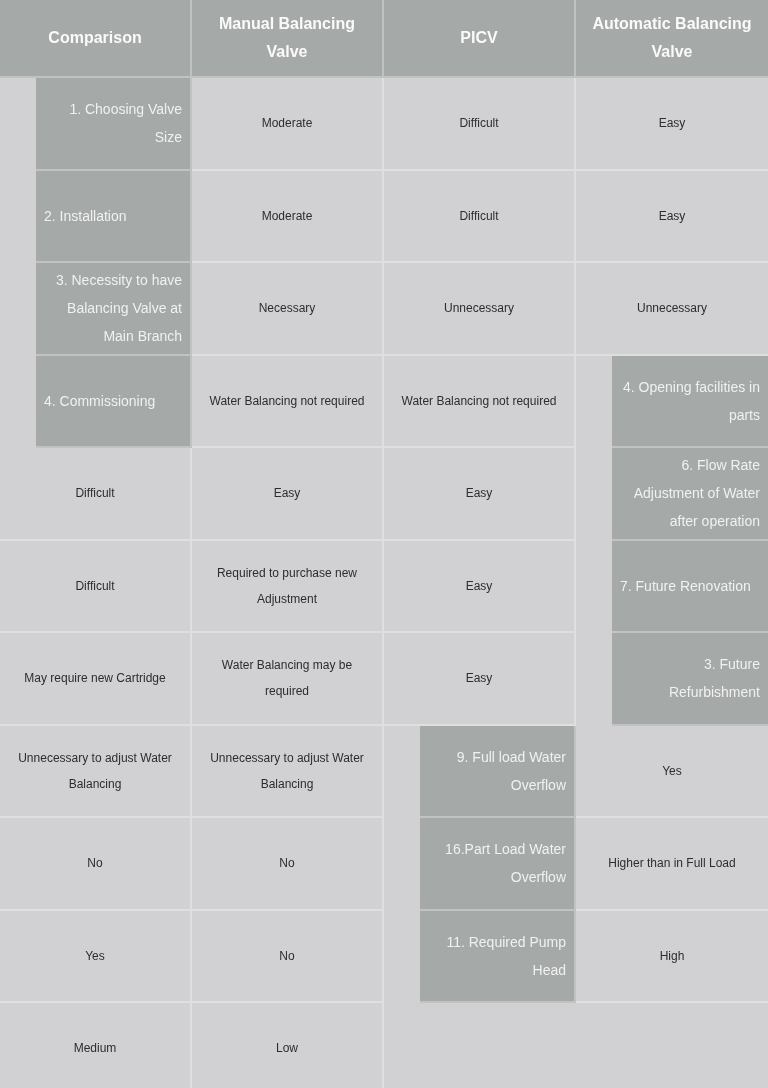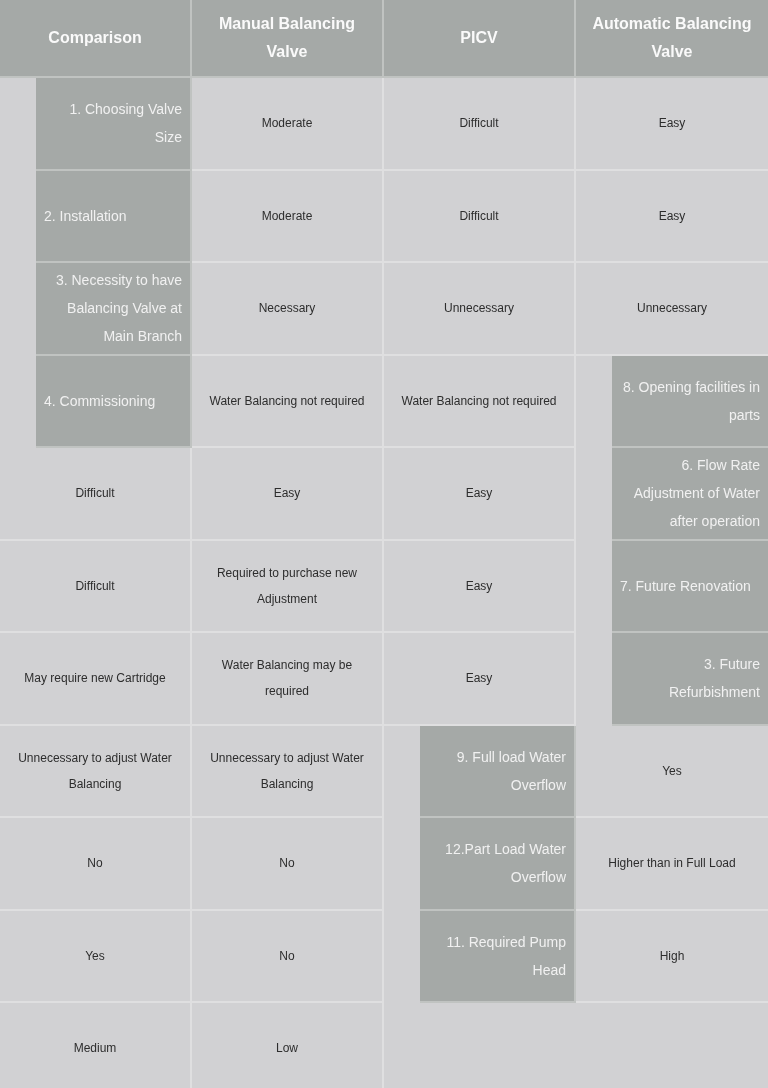--- a/index.html
+++ b/index.html
@@ -74,40 +74,40 @@
     <div class="cell data">Moderate</div>
     <div class="cell data">Difficult</div>
     <div class="cell data">Easy</div>
     <div class="cell label">3. Necessity to have Balancing Valve at Main Branch</div>
     <div class="cell data">Necessary</div>
     <div class="cell data">Unnecessary</div>
     <div class="cell data">Unnecessary</div>
     <div class="cell label">4. Commissioning</div>
     <div class="cell data">Water Balancing not required</div>
     <div class="cell data">Water Balancing not required</div>
-    <div class="cell label">8. Opening facilities in parts</div>
+    <div class="cell label">4. Opening facilities in parts</div>
     <div class="cell data">Difficult</div>
     <div class="cell data">Easy</div>
     <div class="cell data">Easy</div>
     <div class="cell label">6. Flow Rate Adjustment of Water after operation</div>
     <div class="cell data">Difficult</div>
     <div class="cell data">Required to purchase new Adjustment</div>
     <div class="cell data">Easy</div>
     <div class="cell label">7. Future Renovation</div>
     <div class="cell data">May require new Cartridge</div>
     <div class="cell data">Water Balancing may be required</div>
     <div class="cell data">Easy</div>
     <div class="cell label">3. Future Refurbishment</div>
     <div class="cell data">Unnecessary to adjust Water Balancing</div>
     <div class="cell data">Unnecessary to adjust Water Balancing</div>
     <div class="cell label">9. Full load Water Overflow</div>
     <div class="cell data">Yes</div>
     <div class="cell data">No</div>
     <div class="cell data">No</div>
-    <div class="cell label">12.Part Load Water Overflow</div>
+    <div class="cell label">16.Part Load Water Overflow</div>
     <div class="cell data">Higher than in Full Load</div>
     <div class="cell data">Yes</div>
     <div class="cell data">No</div>
     <div class="cell label">11. Required Pump Head</div>
     <div class="cell data">High</div>
     <div class="cell data">Medium</div>
     <div class="cell data">Low</div>
   </div>
 
 </body></html>

